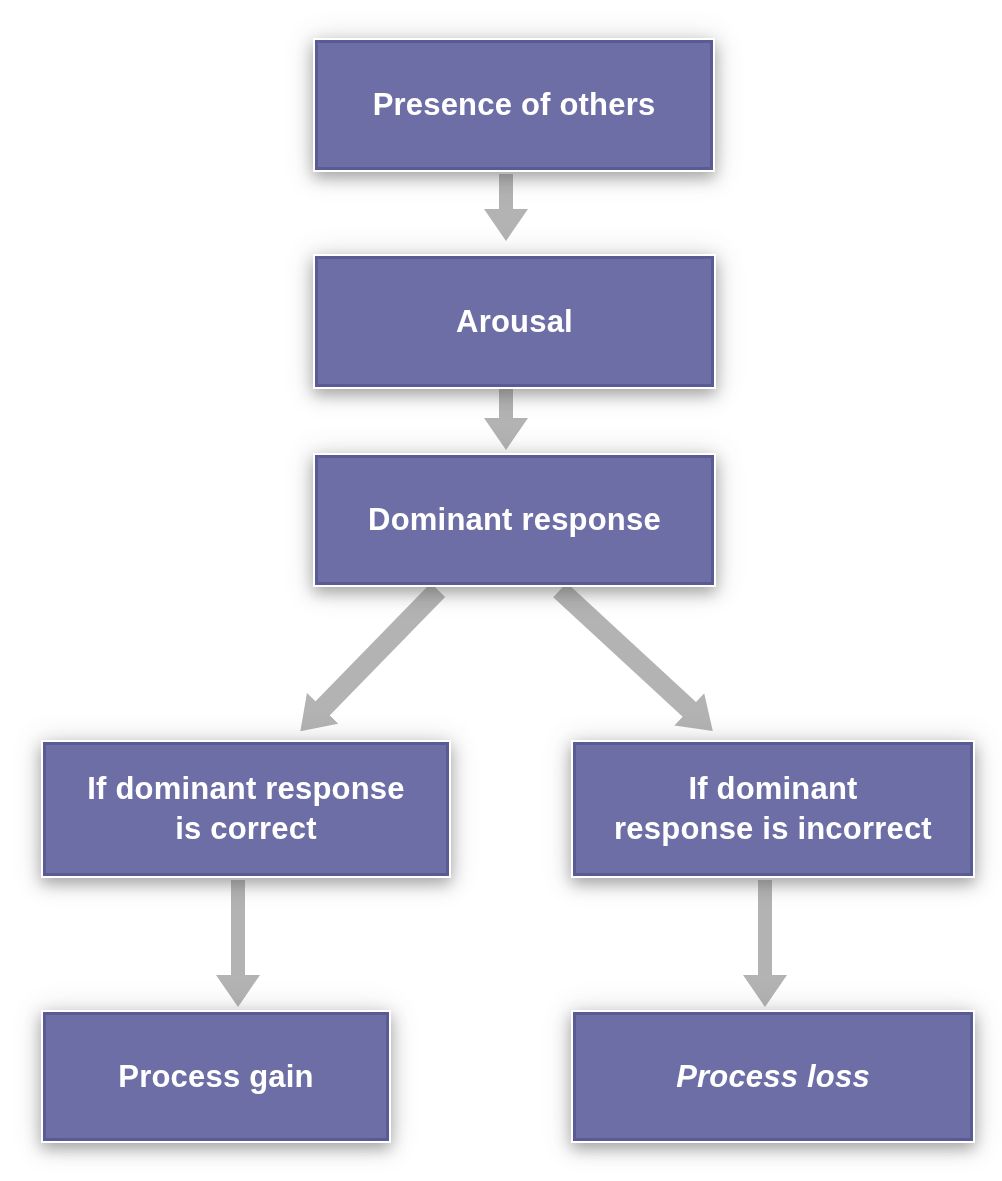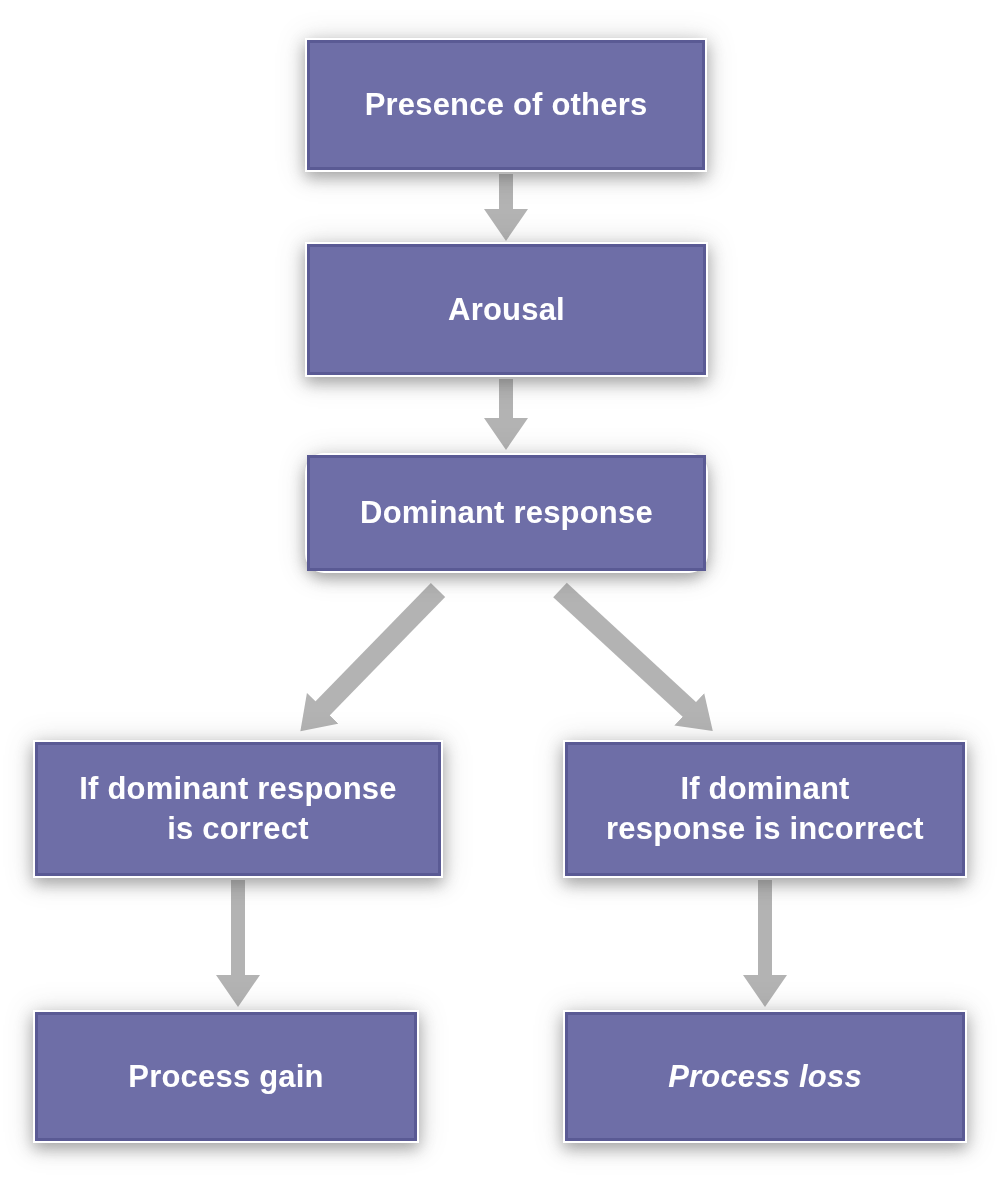--- a/index.html
+++ b/index.html
@@ -18,20 +18,21 @@
     height:1181px;
     background:var(--background);
     font-family:"Liberation Sans","DejaVu Sans",sans-serif;
     overflow:hidden;
   }
   .node{
     position:absolute;
     background:var(--node-frame);
     padding:2px;
     box-shadow:0 6px 14px rgba(90,90,90,.45), 0 2px 26px rgba(90,90,90,.25);
+    margin-left:8px;
   }
   .node-inner{
     width:100%;
     height:100%;
     background:var(--node-fill);
     border:3px solid var(--node-edge);
     display:flex;
     align-items:center;
     justify-content:center;
   }
@@ -39,25 +40,25 @@
     color:var(--text);
     font-weight:bold;
     font-size:31px;
     line-height:1.28;
     text-align:center;
     white-space:pre-line;
     letter-spacing:.2px;
   }
   
   #node-presence   {left:305px; top:38px;   width:402px; height:134px;}
-  #node-arousal    {left:305px; top:242px;  width:403px; height:135px;}
-  #node-dominant   {left:305px; top:453px;  width:403px; height:120px;border-radius:19px;}
+  #node-arousal    {left:305px; top:254px;  width:403px; height:135px;}
+  #node-dominant   {left:305px; top:453px;  width:403px; height:134px;}
   #node-correct    {left:33px;  top:740px;  width:410px; height:138px;}
   #node-incorrect  {left:563px; top:740px;  width:404px; height:138px;}
-  #node-gain       {left:33px;  top:1010px; width:386px; height:133px;}
+  #node-gain       {left:33px;  top:1010px; width:350px; height:133px;}
   #node-loss       {left:563px; top:1010px; width:404px; height:133px;font-style:italic;}
 
   .edges-overlay{
     position:absolute;
     left:0; top:0;
     width:1002px; height:1181px;
     pointer-events:none;
   }
   .arrow-shaft{stroke:var(--arrow);fill:none;}
   .arrow-head{fill:var(--arrow);}

